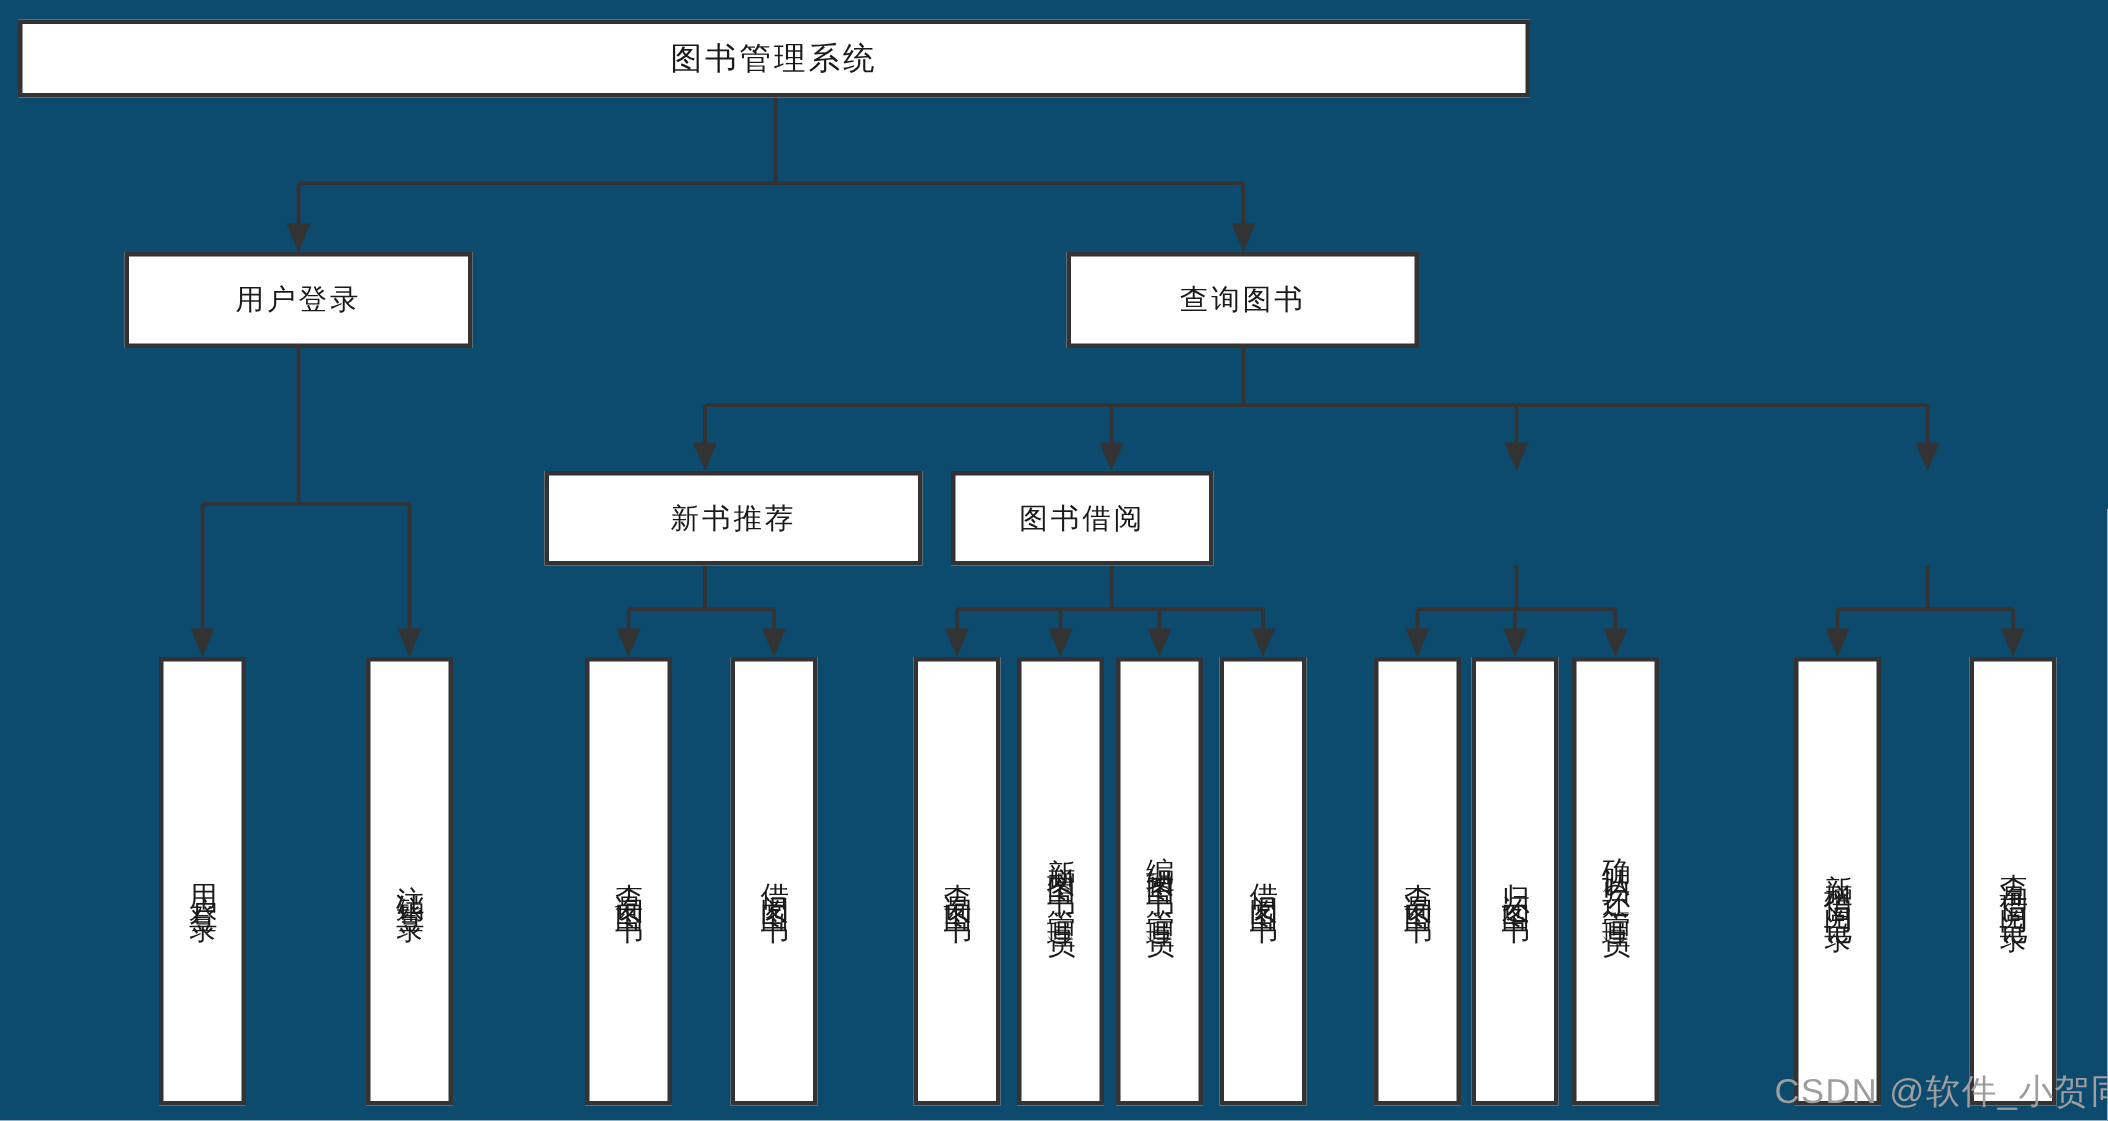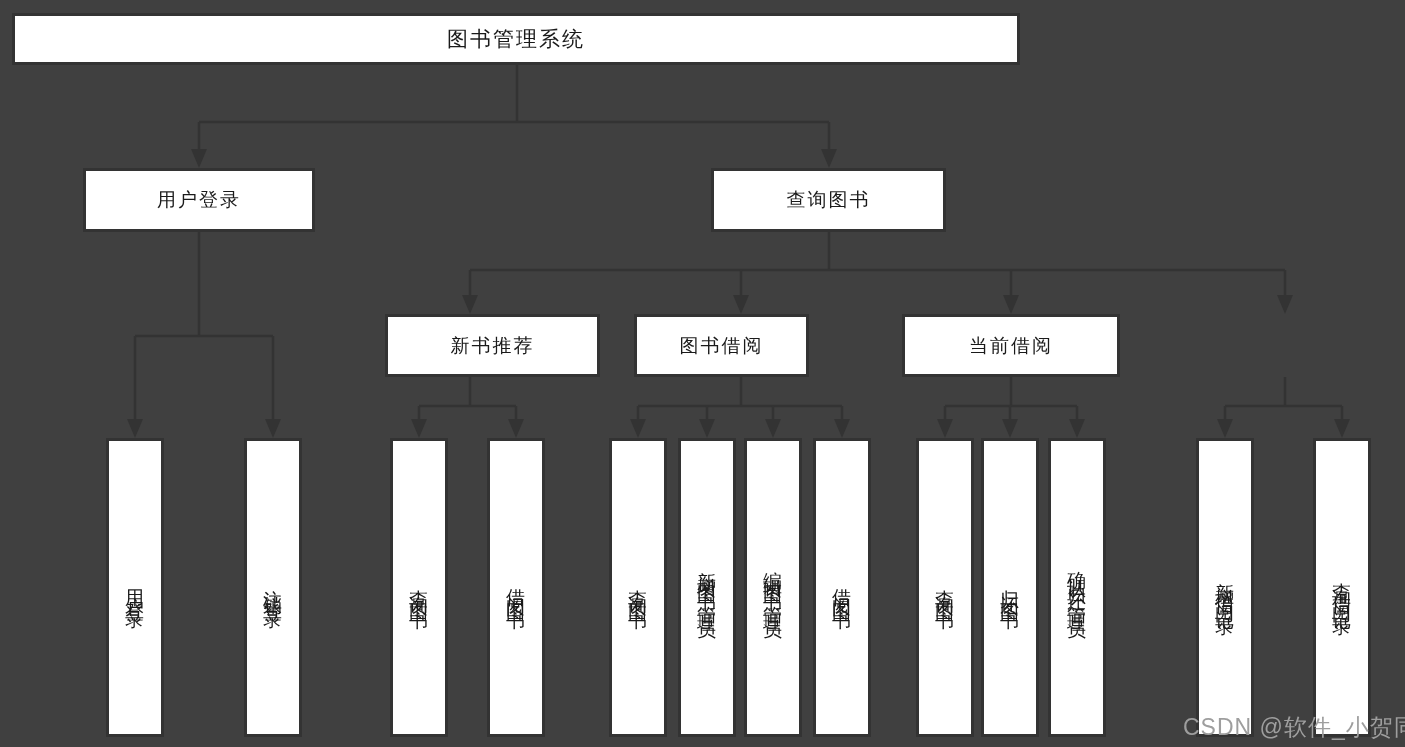--- a/index.html
+++ b/index.html
@@ -1,17 +1,17 @@
 <!DOCTYPE html>
 <html><head>
 <meta charset="utf-8">
 <style>
   html,body{margin:0;padding:0;background:#ffffff;}
   .canvas{
-    position:relative;width:1405px;height:747px;background:#404040;
+    position:relative;width:1405px;height:747px;background:#0c4a6e;
     font-family:"Liberation Sans","DejaVu Sans",sans-serif;overflow:hidden;
   }
   svg.connectors{position:absolute;left:0;top:0;width:1405px;height:747px;}
   .node{
     position:absolute;box-sizing:border-box;border:3px solid #333333;background:#ffffff;
     display:flex;align-items:center;justify-content:center;color:#1a1a1a;
   }
   .root-node{left:12px;top:13px;width:1008px;height:52px;}
   .root-node .h-label{font-size:21px;letter-spacing:2px;}
   .lvl2{top:168px;height:64px;}
@@ -112,28 +112,25 @@
     <span class="h-label">图书管理系统</span>
   </div>
 
   <div class="node lvl2" style="left:83px;width:232px;">
     <span class="h-label">用户登录</span>
   </div>
   <div class="node lvl2" style="left:711px;width:235px;">
     <span class="h-label">查询图书</span>
   </div>
 
-  <div class="node lvl3" style="left:385px;width:215px;">
+  <div class="node lvl3" style="left:363px;width:252px;">
     <span class="h-label">新书推荐</span>
   </div>
   <div class="node lvl3" style="left:634px;width:175px;">
     <span class="h-label">图书借阅</span>
-  </div>
-  <div class="node lvl3" style="left:902px;width:218px;">
-    <span class="h-label">当前借阅</span>
   </div>
 
   <div class="node leaf" style="left:106px;">
     <span class="v-label">用户登录</span>
   </div>
   <div class="node leaf" style="left:244px;">
     <span class="v-label">注销登录</span>
   </div>
 
   <div class="node leaf" style="left:390px;">

